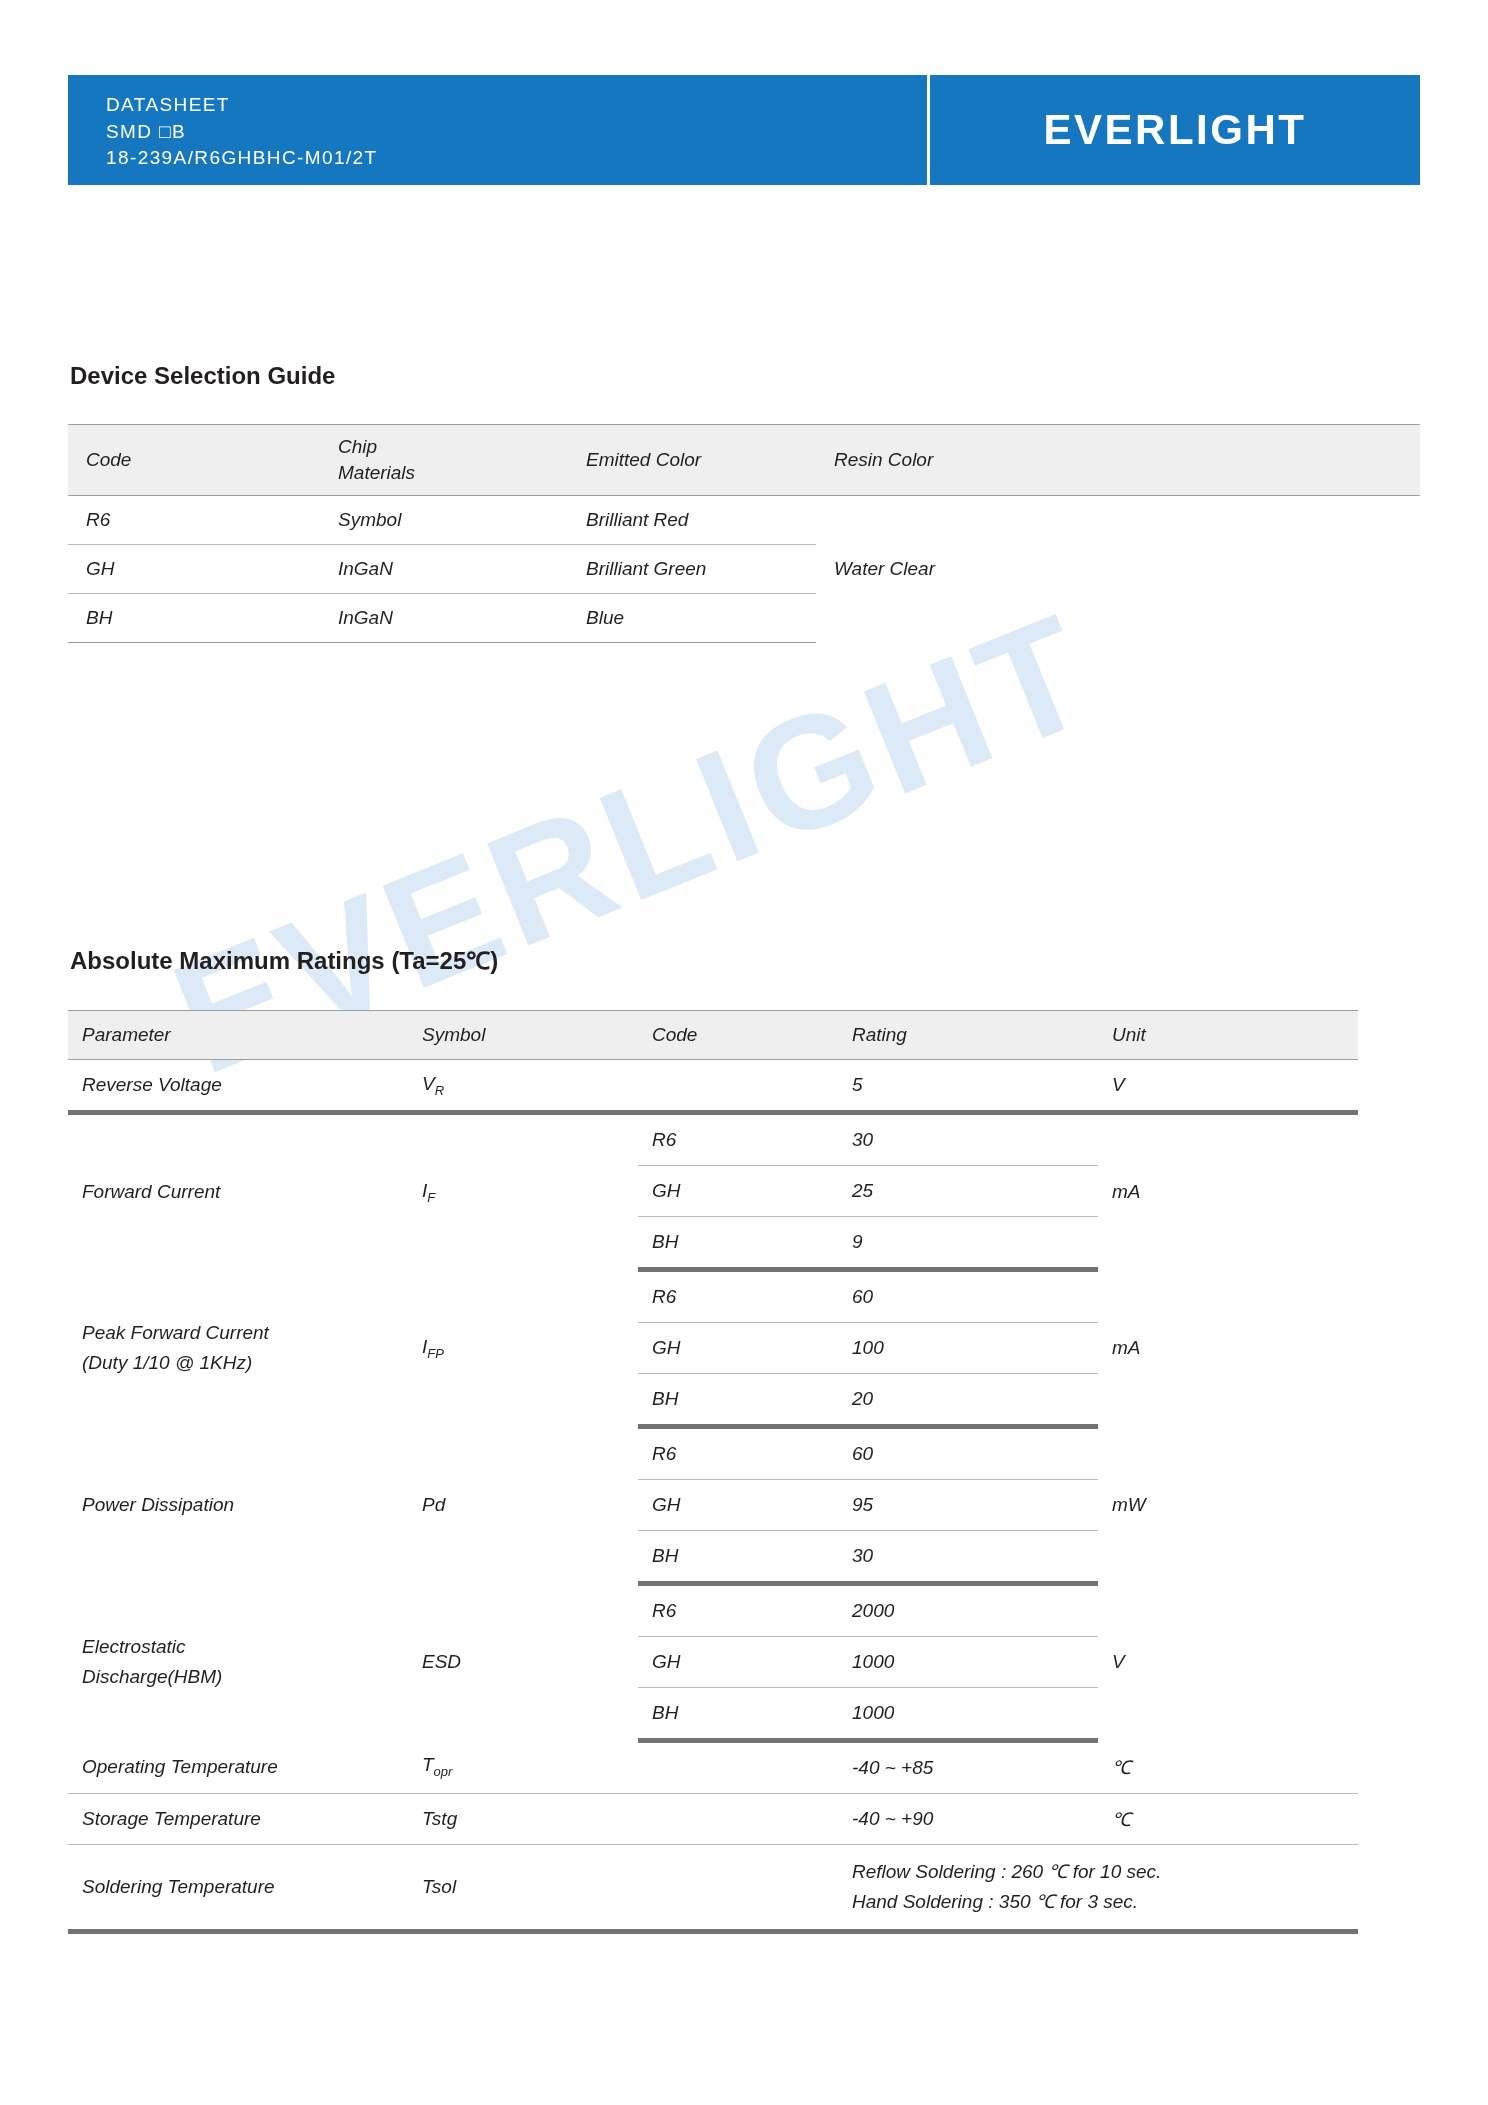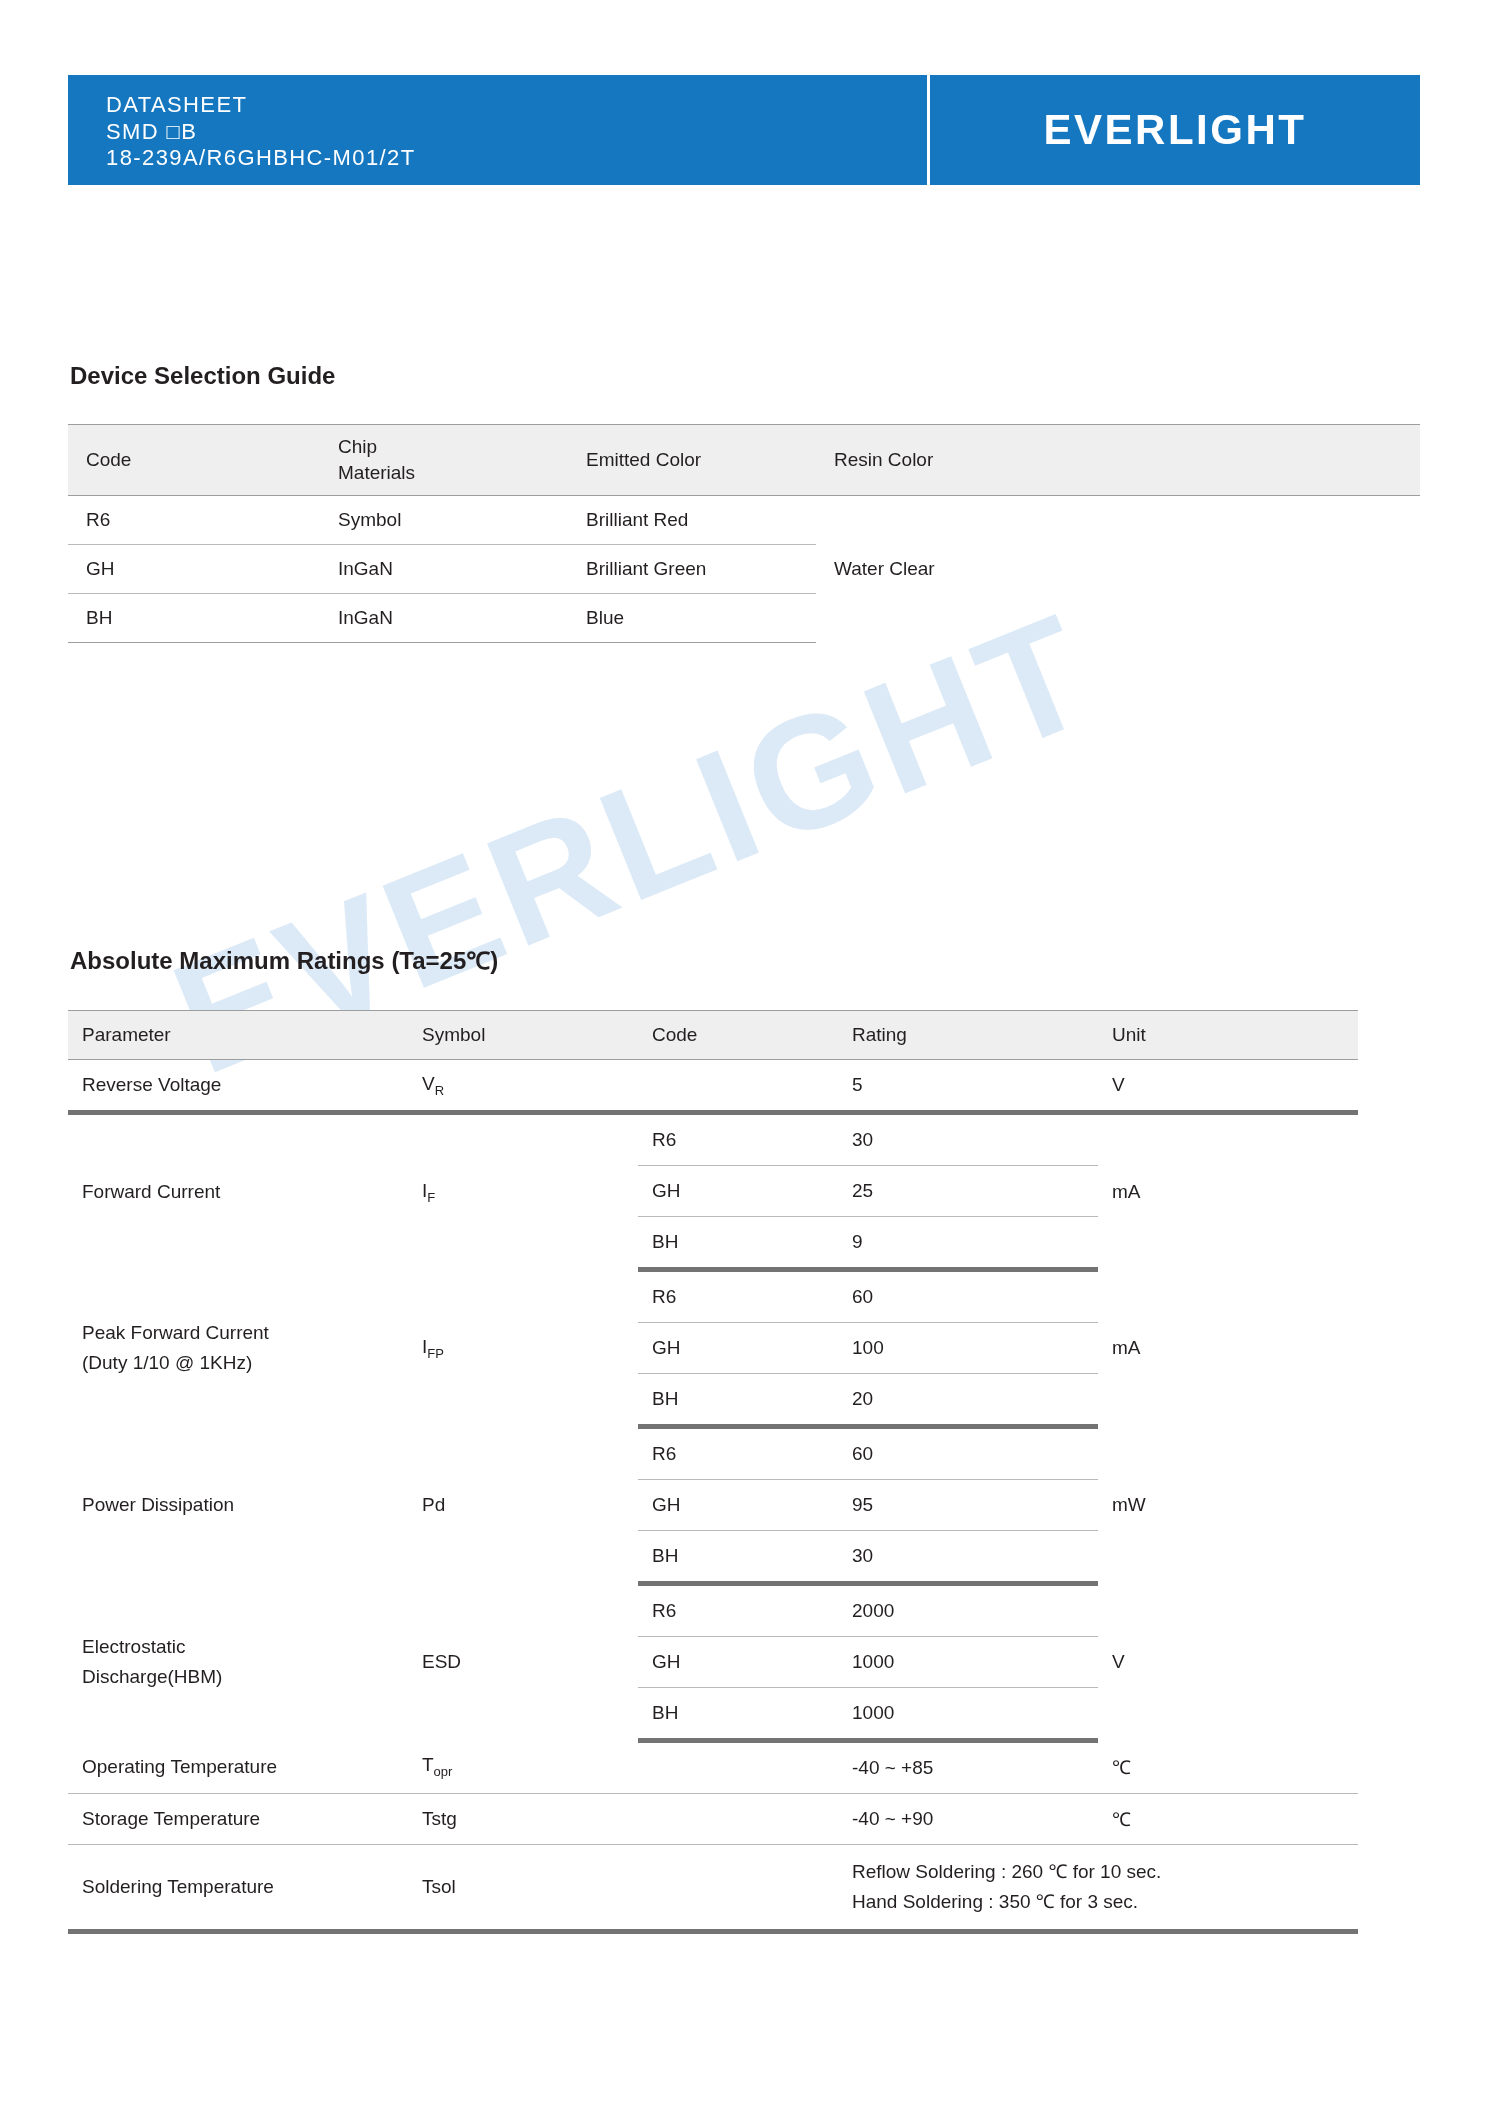--- a/index.html
+++ b/index.html
@@ -43,21 +43,21 @@
     top: 0;
     bottom: 0;
     width: 3px;
     background: #ffffff;
   }
   .header-text {
     position: absolute;
     left: 38px;
     top: 17px;
     color: #ffffff;
-    font-size: 22px;
+    font-size: 19px;
     line-height: 26.5px;
     letter-spacing: 1.4px;
   }
   .header-right {
     flex: 1;
     display: flex;
     align-items: center;
     justify-content: center;
   }
   .brand {
@@ -155,21 +155,21 @@
     font-weight: bold;
     color: #dceaf7;
     letter-spacing: 6px;
     transform: rotate(-22deg);
     transform-origin: left top;
     z-index: 0;
     pointer-events: none;
     user-select: none;
   }
   .page > *:not(.watermark) { position: relative; z-index: 1; }
-  table { z-index: 1; }
+  table { z-index: 1; font-style: italic; }
 </style>
 </head>
 <body>
 
 <div class="page">
 
   <div class="watermark">EVERLIGHT</div>
 
   <div class="header">
     <div class="header-left">

